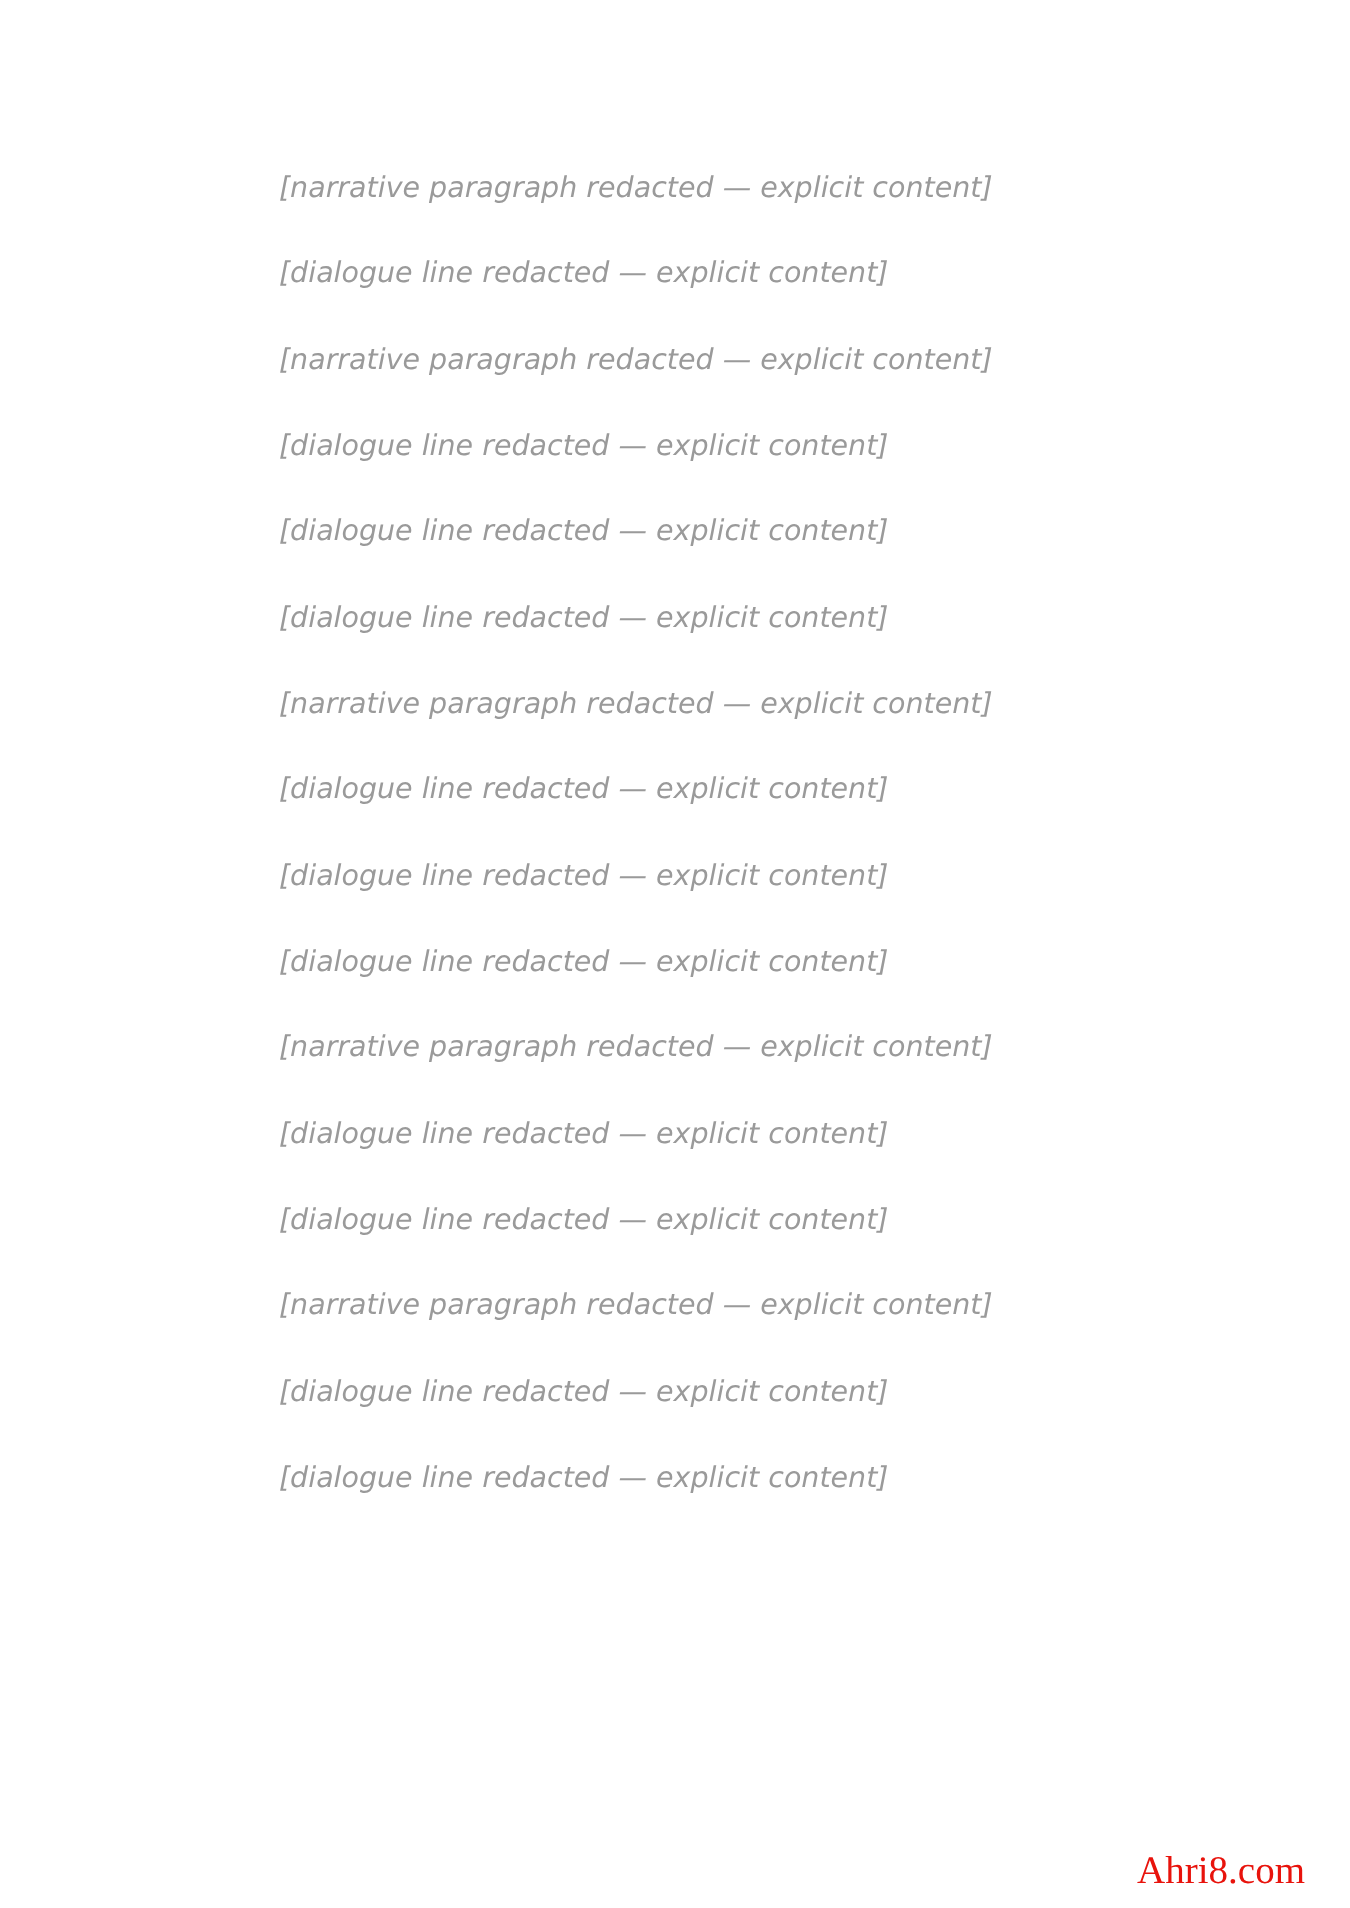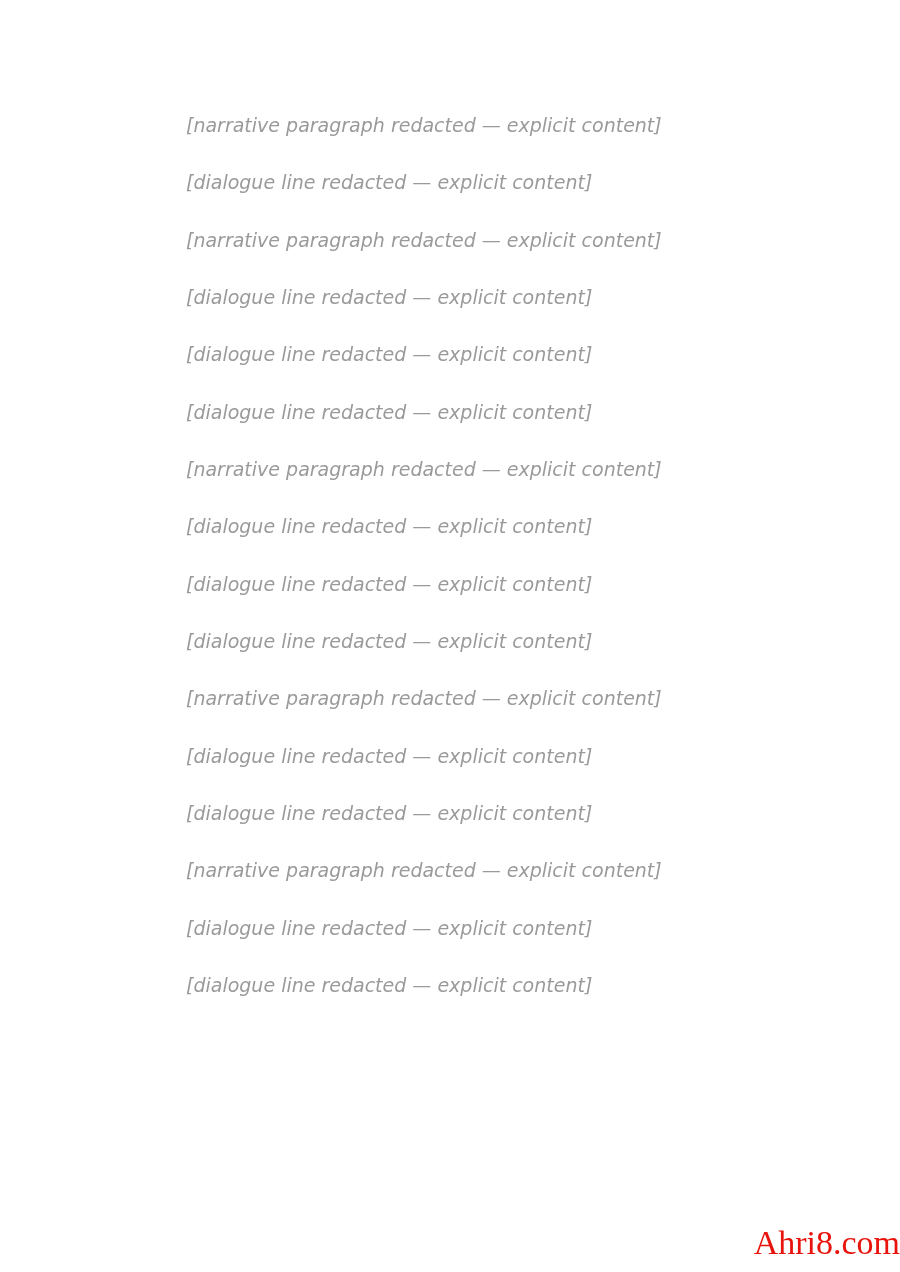--- a/index.html
+++ b/index.html
@@ -25,23 +25,23 @@
   .para {
     font-size: 19px;
     line-height: 1.65;
     color: #9a9a9a;
     margin: 0 0 26px 0;
     text-indent: 2em;
     font-style: italic;
   }
   .watermark {
     position: absolute;
-    right: 0;
+    right: 30px;
     bottom: 10px;
-    font-size: 34px;
+    font-size: 26px;
     color: #e8130c;
     font-family: "Liberation Serif", serif;
     margin-top: 12px;
   }
 </style>
 </head>
 <body>
 
 <div class="page">
   <div class="content">

